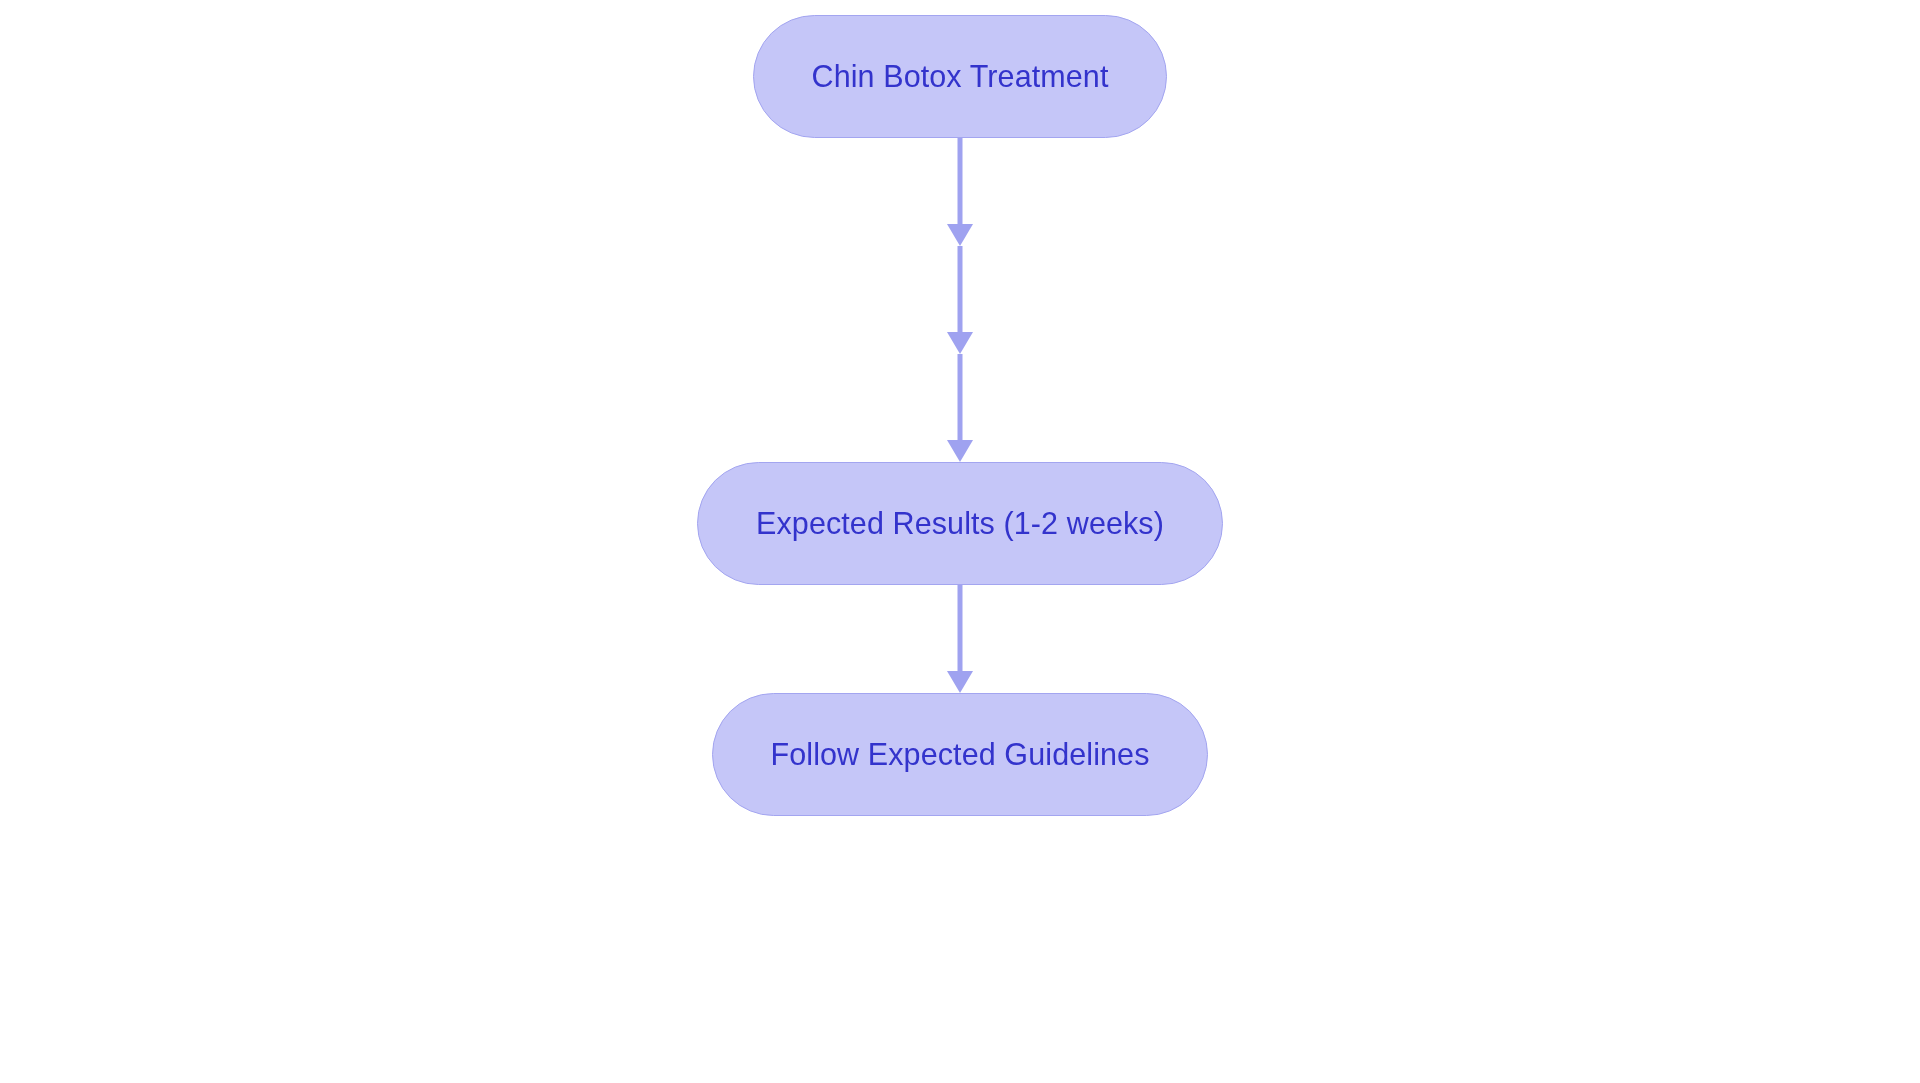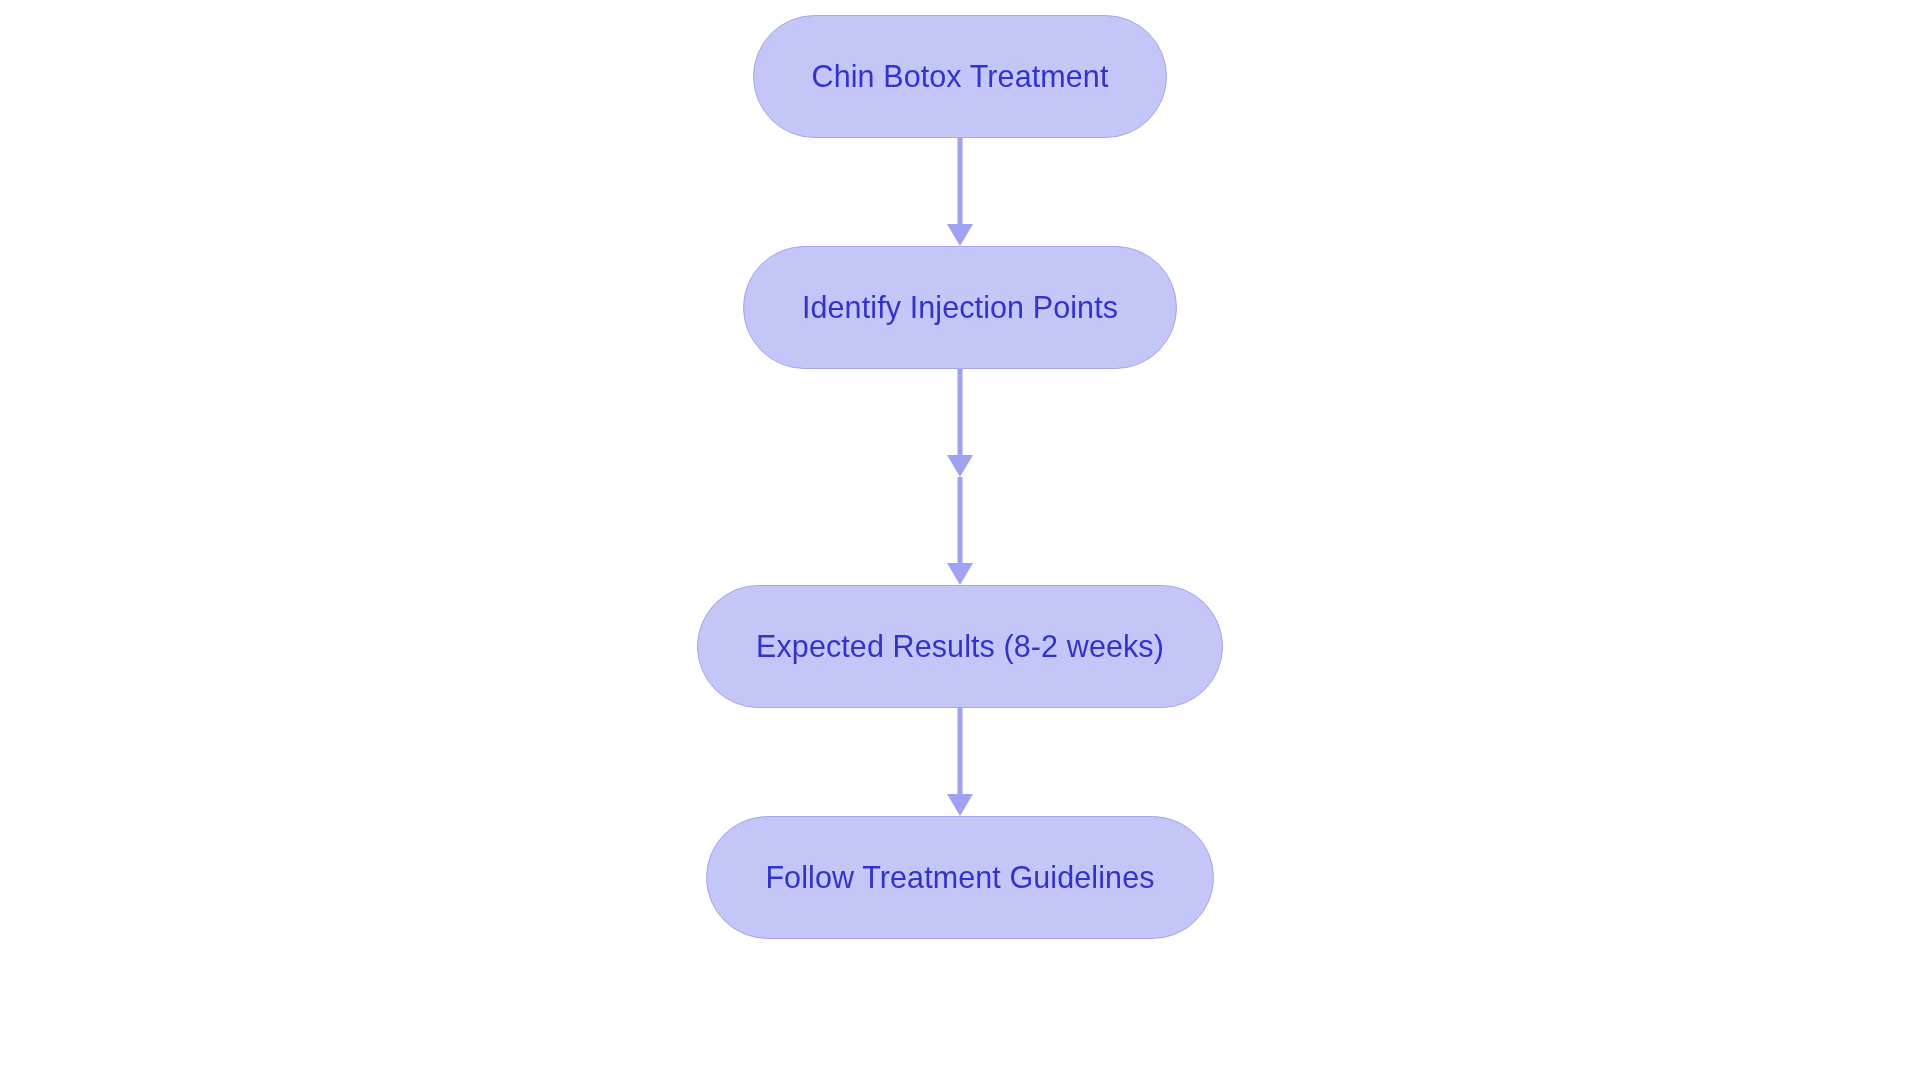--- a/index.html
+++ b/index.html
@@ -92,42 +92,39 @@
 
     <div class="node">
       <span class="node-label">Chin Botox Treatment</span>
     </div>
 
     <div class="connector">
       <div class="connector-stem"></div>
       <div class="connector-head"></div>
     </div>
 
-    <div class="node">
-      <span class="node-label">Identify Injection Points</span>
-    </div>
 
     <div class="connector">
       <div class="connector-stem"></div>
       <div class="connector-head"></div>
     </div>
 
 
     <div class="connector">
       <div class="connector-stem"></div>
       <div class="connector-head"></div>
     </div>
 
     <div class="node">
-      <span class="node-label">Expected Results (8-2 weeks)</span>
+      <span class="node-label">Expected Results (1-2 weeks)</span>
     </div>
 
     <div class="connector">
       <div class="connector-stem"></div>
       <div class="connector-head"></div>
     </div>
 
     <div class="node">
-      <span class="node-label">Follow Treatment Guidelines</span>
+      <span class="node-label">Follow Expected Guidelines</span>
     </div>
 
   </div>
 </div>
 
 </body></html>

